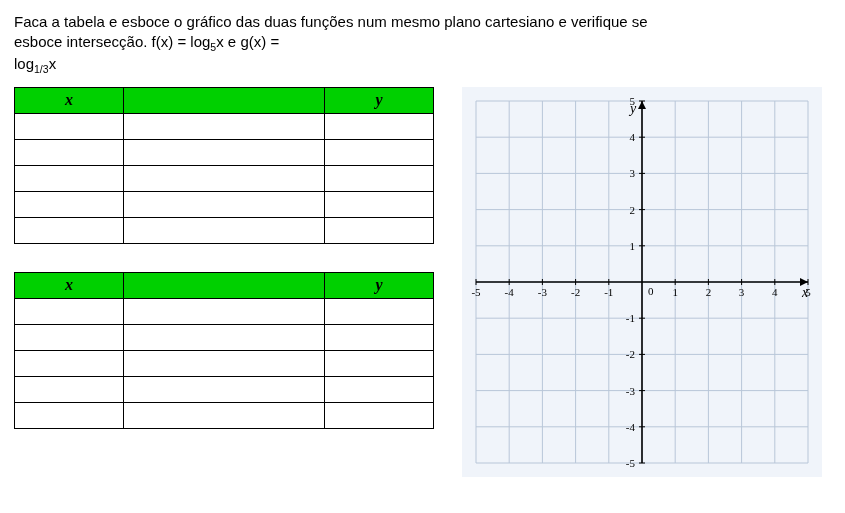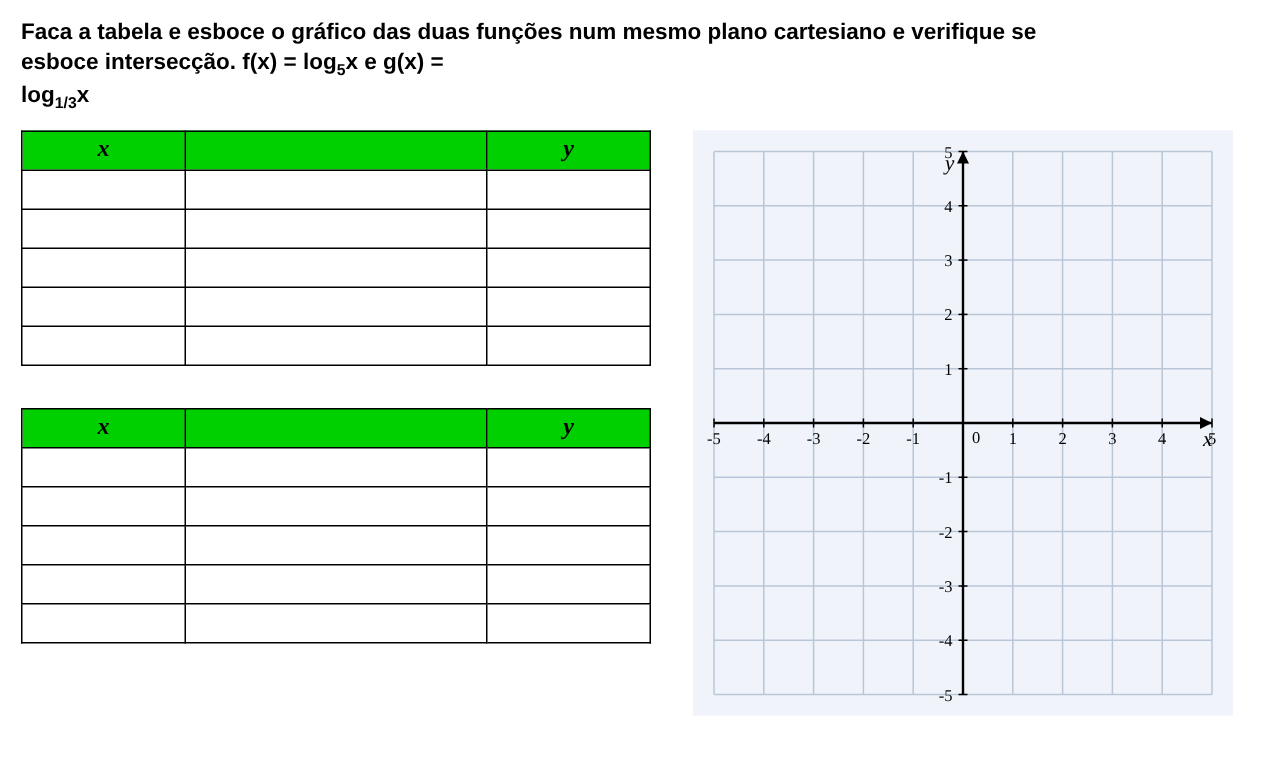--- a/index.html
+++ b/index.html
@@ -7,21 +7,21 @@
     margin: 0;
     padding: 12px 14px;
     font-family: Arial, Helvetica, sans-serif;
     background: #fff;
     width: 845px;
     height: 513px;
     overflow: hidden;
   }
   .question {
     font-size: 15px;
-    font-weight: bold;
+    font-weight: normal;
     line-height: 1.35;
     margin-bottom: 10px;
   }
   sub { font-size: 0.7em; vertical-align: sub; }
   .content {
     display: flex;
     align-items: flex-start;
     gap: 28px;
   }
   .tables {

